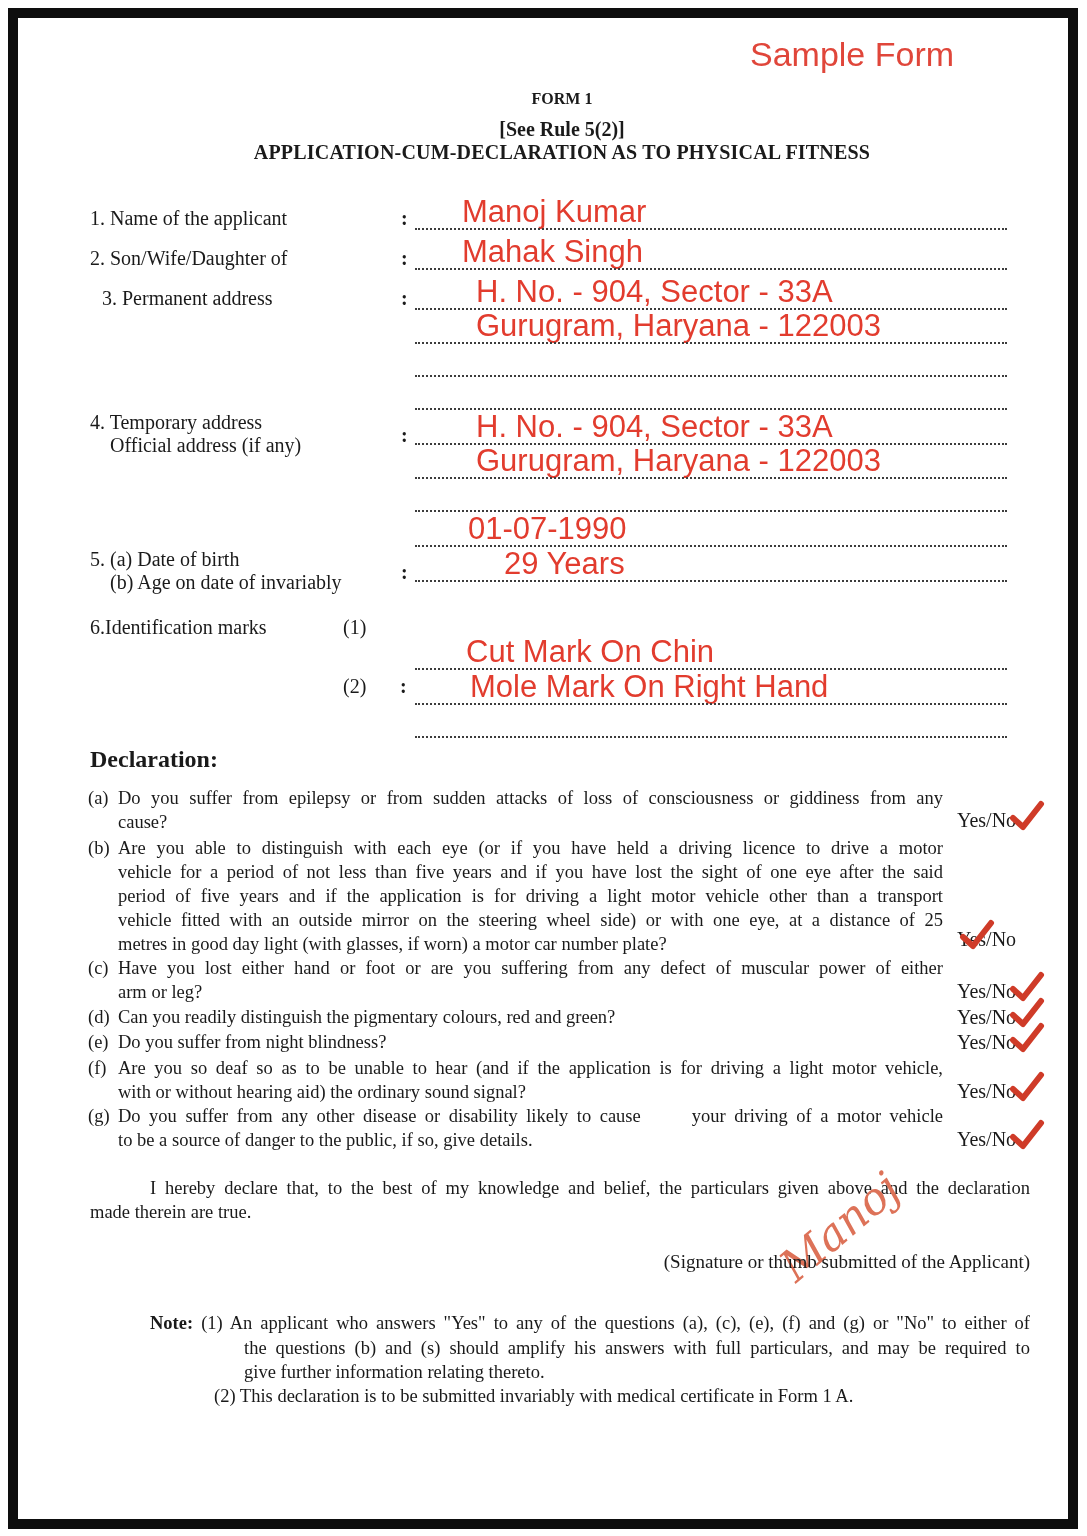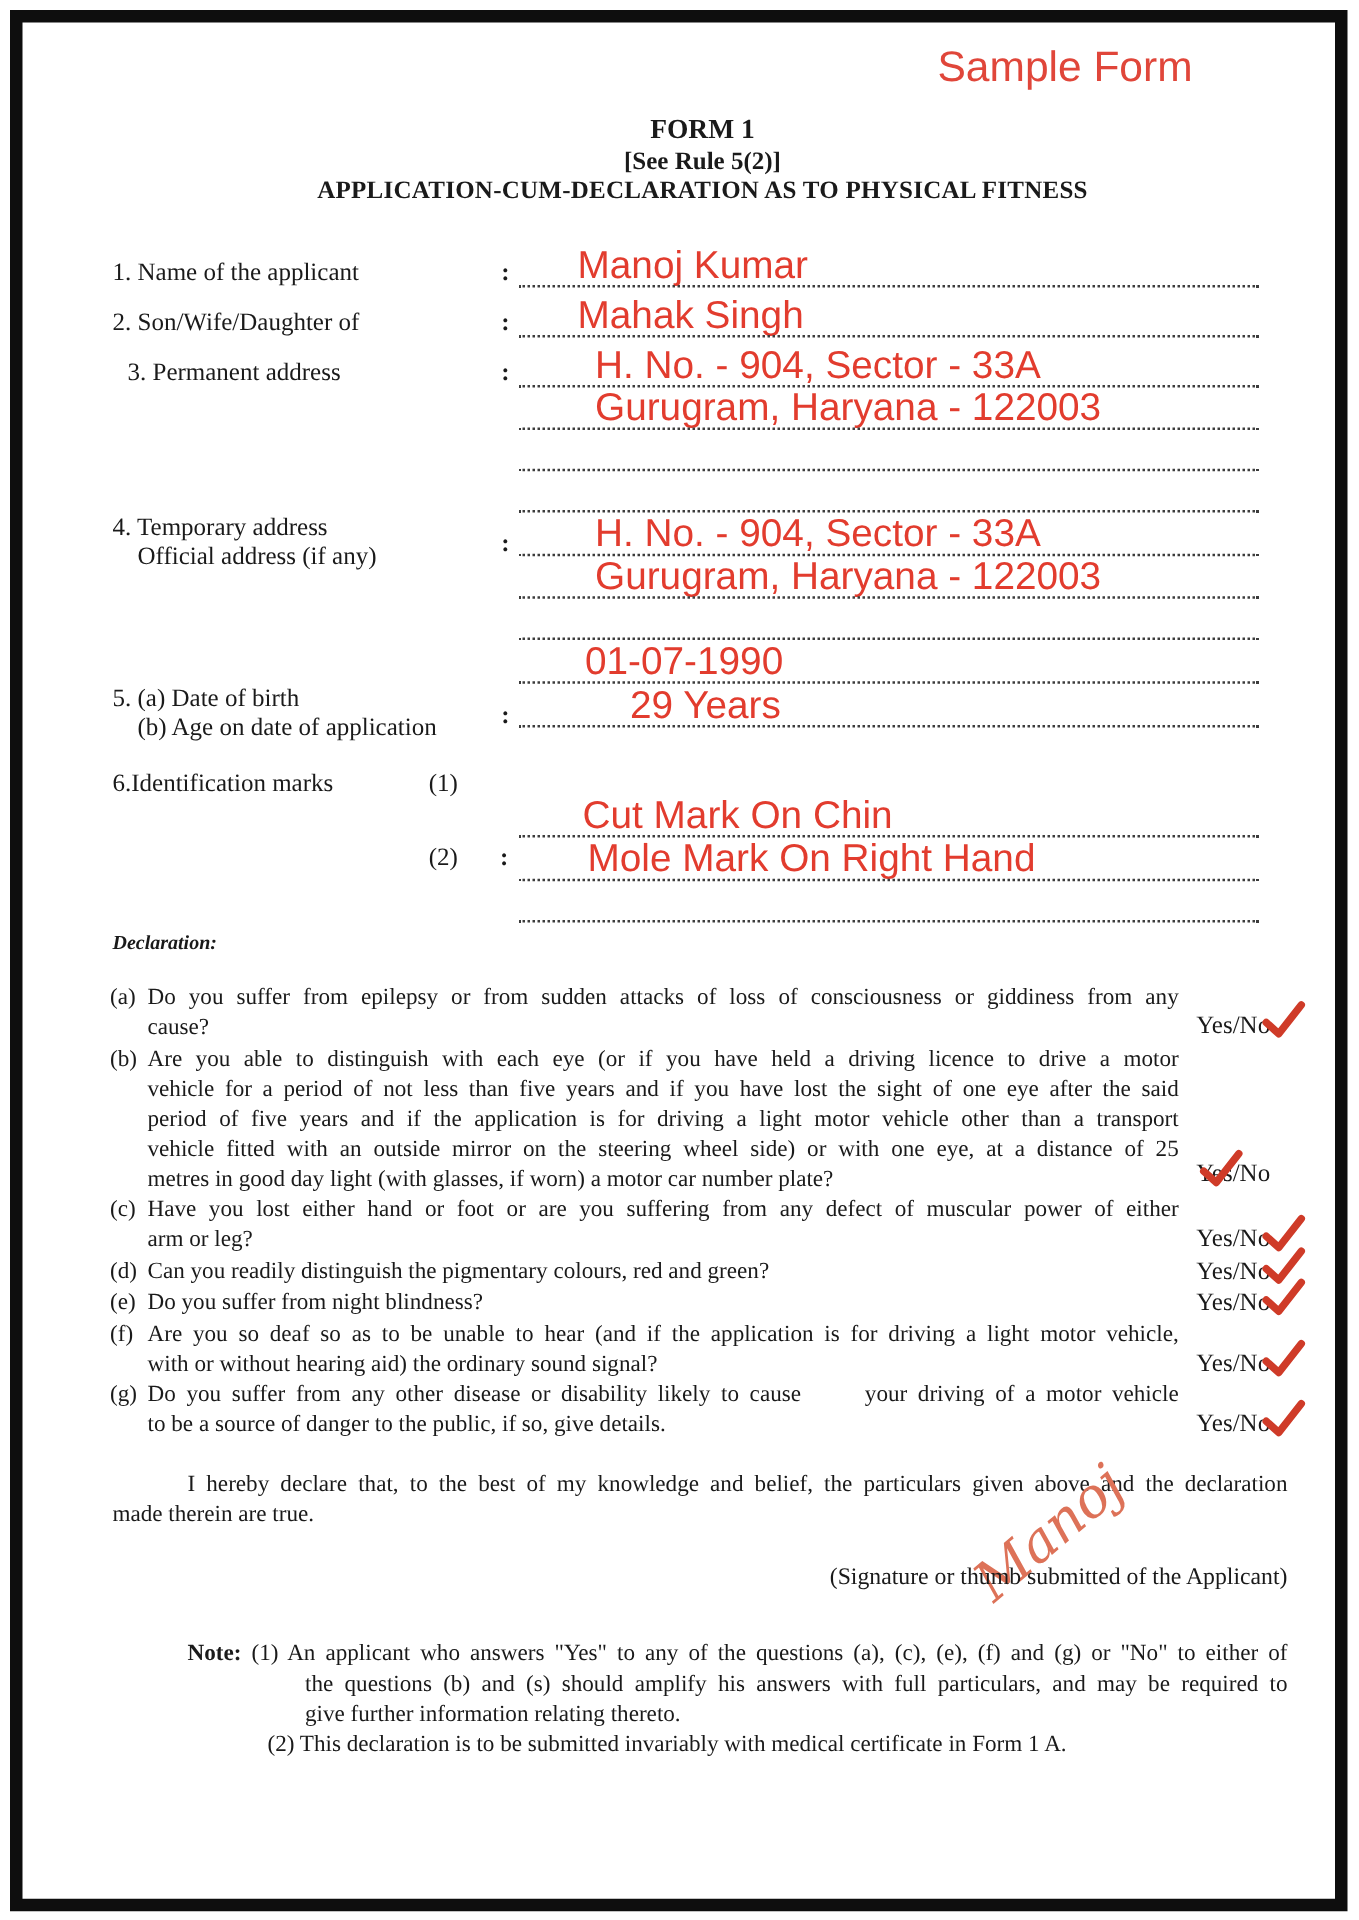--- a/index.html
+++ b/index.html
@@ -3,29 +3,29 @@
 <meta charset="utf-8">
 <style>
   html,body{margin:0;padding:0;background:#ffffff;}
   .page{position:relative;width:1087px;height:1536px;background:#ffffff;overflow:hidden;
         font-family:"Liberation Serif", serif;color:#1a1a1a;}
   .frame{position:absolute;left:8px;top:8px;width:1070px;height:1521px;
          border:10px solid #0e0e0e;box-sizing:border-box;background:#ffffff;}
   .abs{position:absolute;}
   .watermark{font-family:"Liberation Sans", sans-serif;font-size:34px;color:#e0463a;line-height:36px;}
   .hcenter{left:37px;right:0;text-align:center;}
-  .h-form{font-size:22px;font-weight:bold;}
+  .h-form{font-size:16px;font-weight:bold;}
   .h-rule{font-size:20px;font-weight:bold;}
   .h-title{font-size:20px;font-weight:bold;letter-spacing:.2px;}
   .flabel{font-size:20px;line-height:23px;white-space:nowrap;}
   .colon{font-size:20px;font-weight:bold;}
   .dotline{left:415px;width:592px;height:0;border-bottom:2px dotted #3c3c3c;}
   .fvalue{font-family:"Liberation Sans", sans-serif;font-size:31px;line-height:33px;
           color:#e23c2e;white-space:nowrap;}
-  .decl-head{font-size:16px;font-weight:bold;font-style:italic;}
+  .decl-head{font-size:24px;font-weight:bold;}
   .question{left:88px;width:860px;}
   .q-id{position:absolute;left:0;top:0;font-size:18.5px;line-height:24px;}
   .q-line{margin-left:30px;width:825px;font-size:18.5px;line-height:24px;
           text-align:justify;text-align-last:justify;}
   .q-line.last{text-align:left;text-align-last:left;}
   .yesno{left:957px;font-size:20px;line-height:24px;white-space:nowrap;}
   .check-icon{position:absolute;width:36px;height:32px;}
   .check-icon svg{display:block;width:100%;height:100%;}
   .check-icon path{fill:none;stroke:#cf3b28;stroke-width:6;stroke-linecap:round;stroke-linejoin:round;}
   .on-no{left:52px;top:-8px;}
@@ -74,21 +74,21 @@
   <div class="abs colon" style="left:401px;top:424px;">:</div>
   <div class="abs fvalue" style="left:476px;top:410px;">H. No. - 904, Sector - 33A</div>
   <div class="abs dotline" style="top:443px;"></div>
   <div class="abs fvalue" style="left:476px;top:444px;">Gurugram, Haryana - 122003</div>
   <div class="abs dotline" style="top:477px;"></div>
   <div class="abs dotline" style="top:510px;"></div>
 
   <div class="abs fvalue" style="left:468px;top:512px;">01-07-1990</div>
   <div class="abs dotline" style="top:545px;"></div>
   <div class="abs flabel" style="left:90px;top:548px;">5. (a) Date of birth</div>
-  <div class="abs flabel" style="left:110px;top:571px;">(b) Age on date of application</div>
+  <div class="abs flabel" style="left:110px;top:571px;">(b) Age on date of invariably</div>
   <div class="abs colon" style="left:401px;top:561px;">:</div>
   <div class="abs fvalue" style="left:468px;top:547px;margin-left:36px;">29 Years</div>
   <div class="abs dotline" style="top:580px;"></div>
 
   <div class="abs flabel" style="left:90px;top:616px;">6.Identification marks</div>
   <div class="abs flabel" style="left:343px;top:616px;">(1)</div>
   <div class="abs fvalue" style="left:466px;top:635px;">Cut Mark On Chin</div>
   <div class="abs dotline" style="top:668px;"></div>
   <div class="abs flabel" style="left:343px;top:675px;">(2)</div>
   <div class="abs colon" style="left:400px;top:675px;">:</div>

